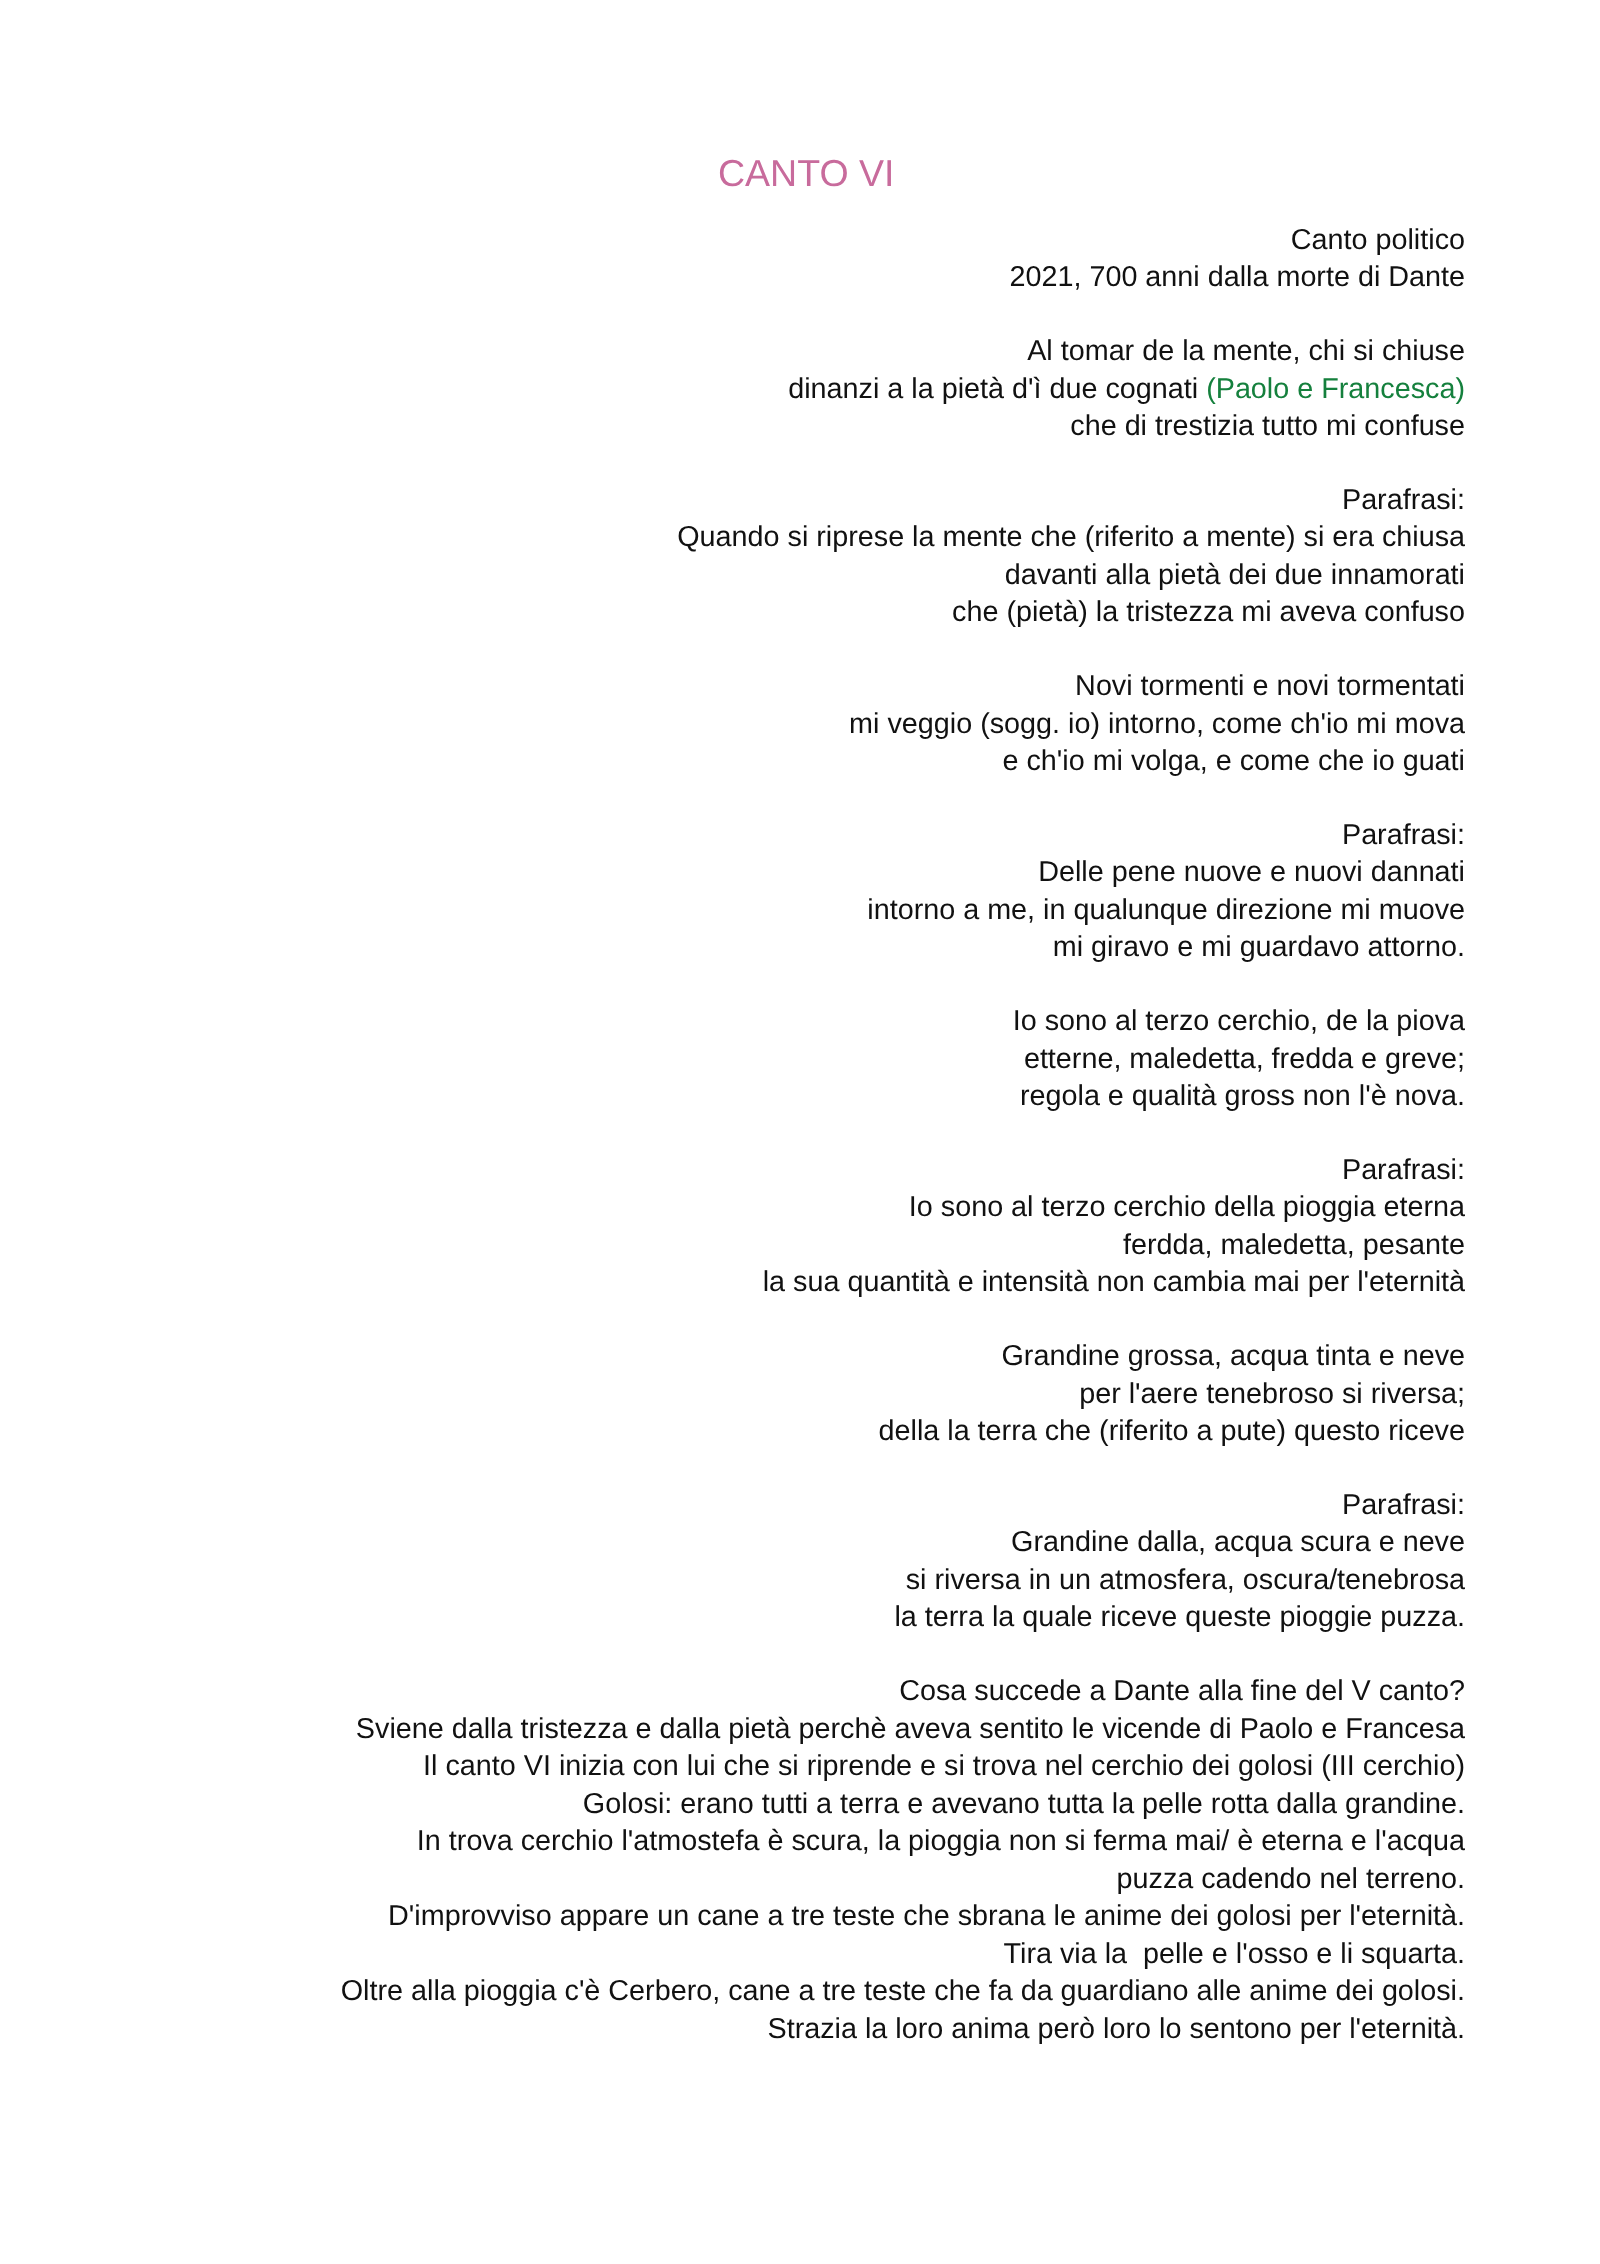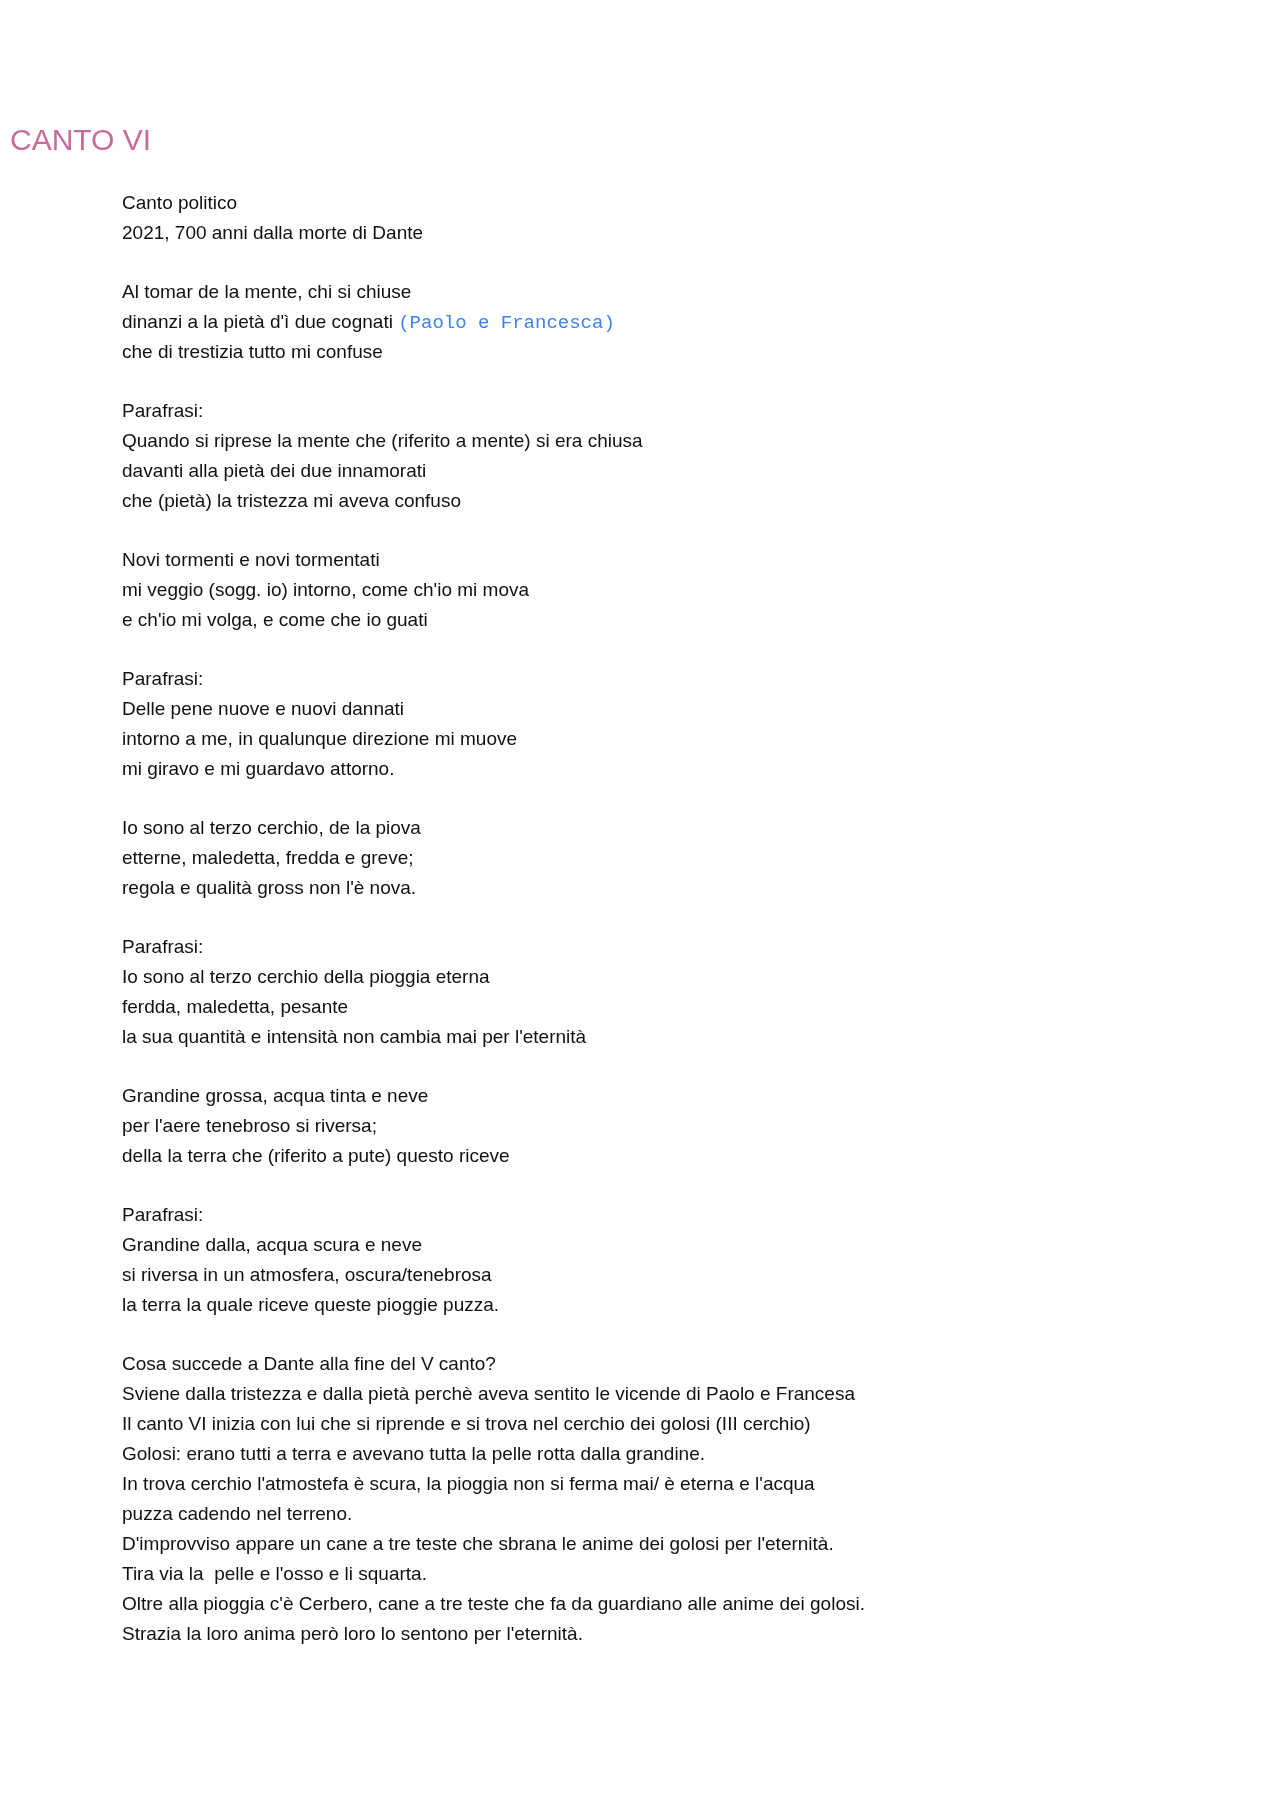--- a/index.html
+++ b/index.html
@@ -21,46 +21,47 @@
       top: 0;
       width: 1280px;
       height: 1811px;
       background: #ffffff;
     }
     .title {
       position: absolute;
       left: 0;
       width: 1280px;
       top: 122px;
+      text-align: center;
       font-size: 30px;
       line-height: 36px;
       color: #c86b9c;
       padding-left: 10px;
       box-sizing: border-box;
     }
     .content {
       position: absolute;
       left: 122px;
-      top: 188px;
+      top: 176px;
       width: 1050px;
-      font-size: 19px;
+      font-size: 23px;
       line-height: 30px;
+      text-align: right;
     }
     .line {
       display: block;
       white-space: pre;
       height: 30px;
     }
     .blank {
       display: block;
       height: 29px;
     }
     .hl {
-      color: #3b82f6;
-      font-family: Liberation Mono, monospace;
+      color: #15803d;
     }
   </style>
 </head>
 <body>
 
 <div class="page">
   <div class="title">CANTO VI</div>
 
   <div class="content">
 

